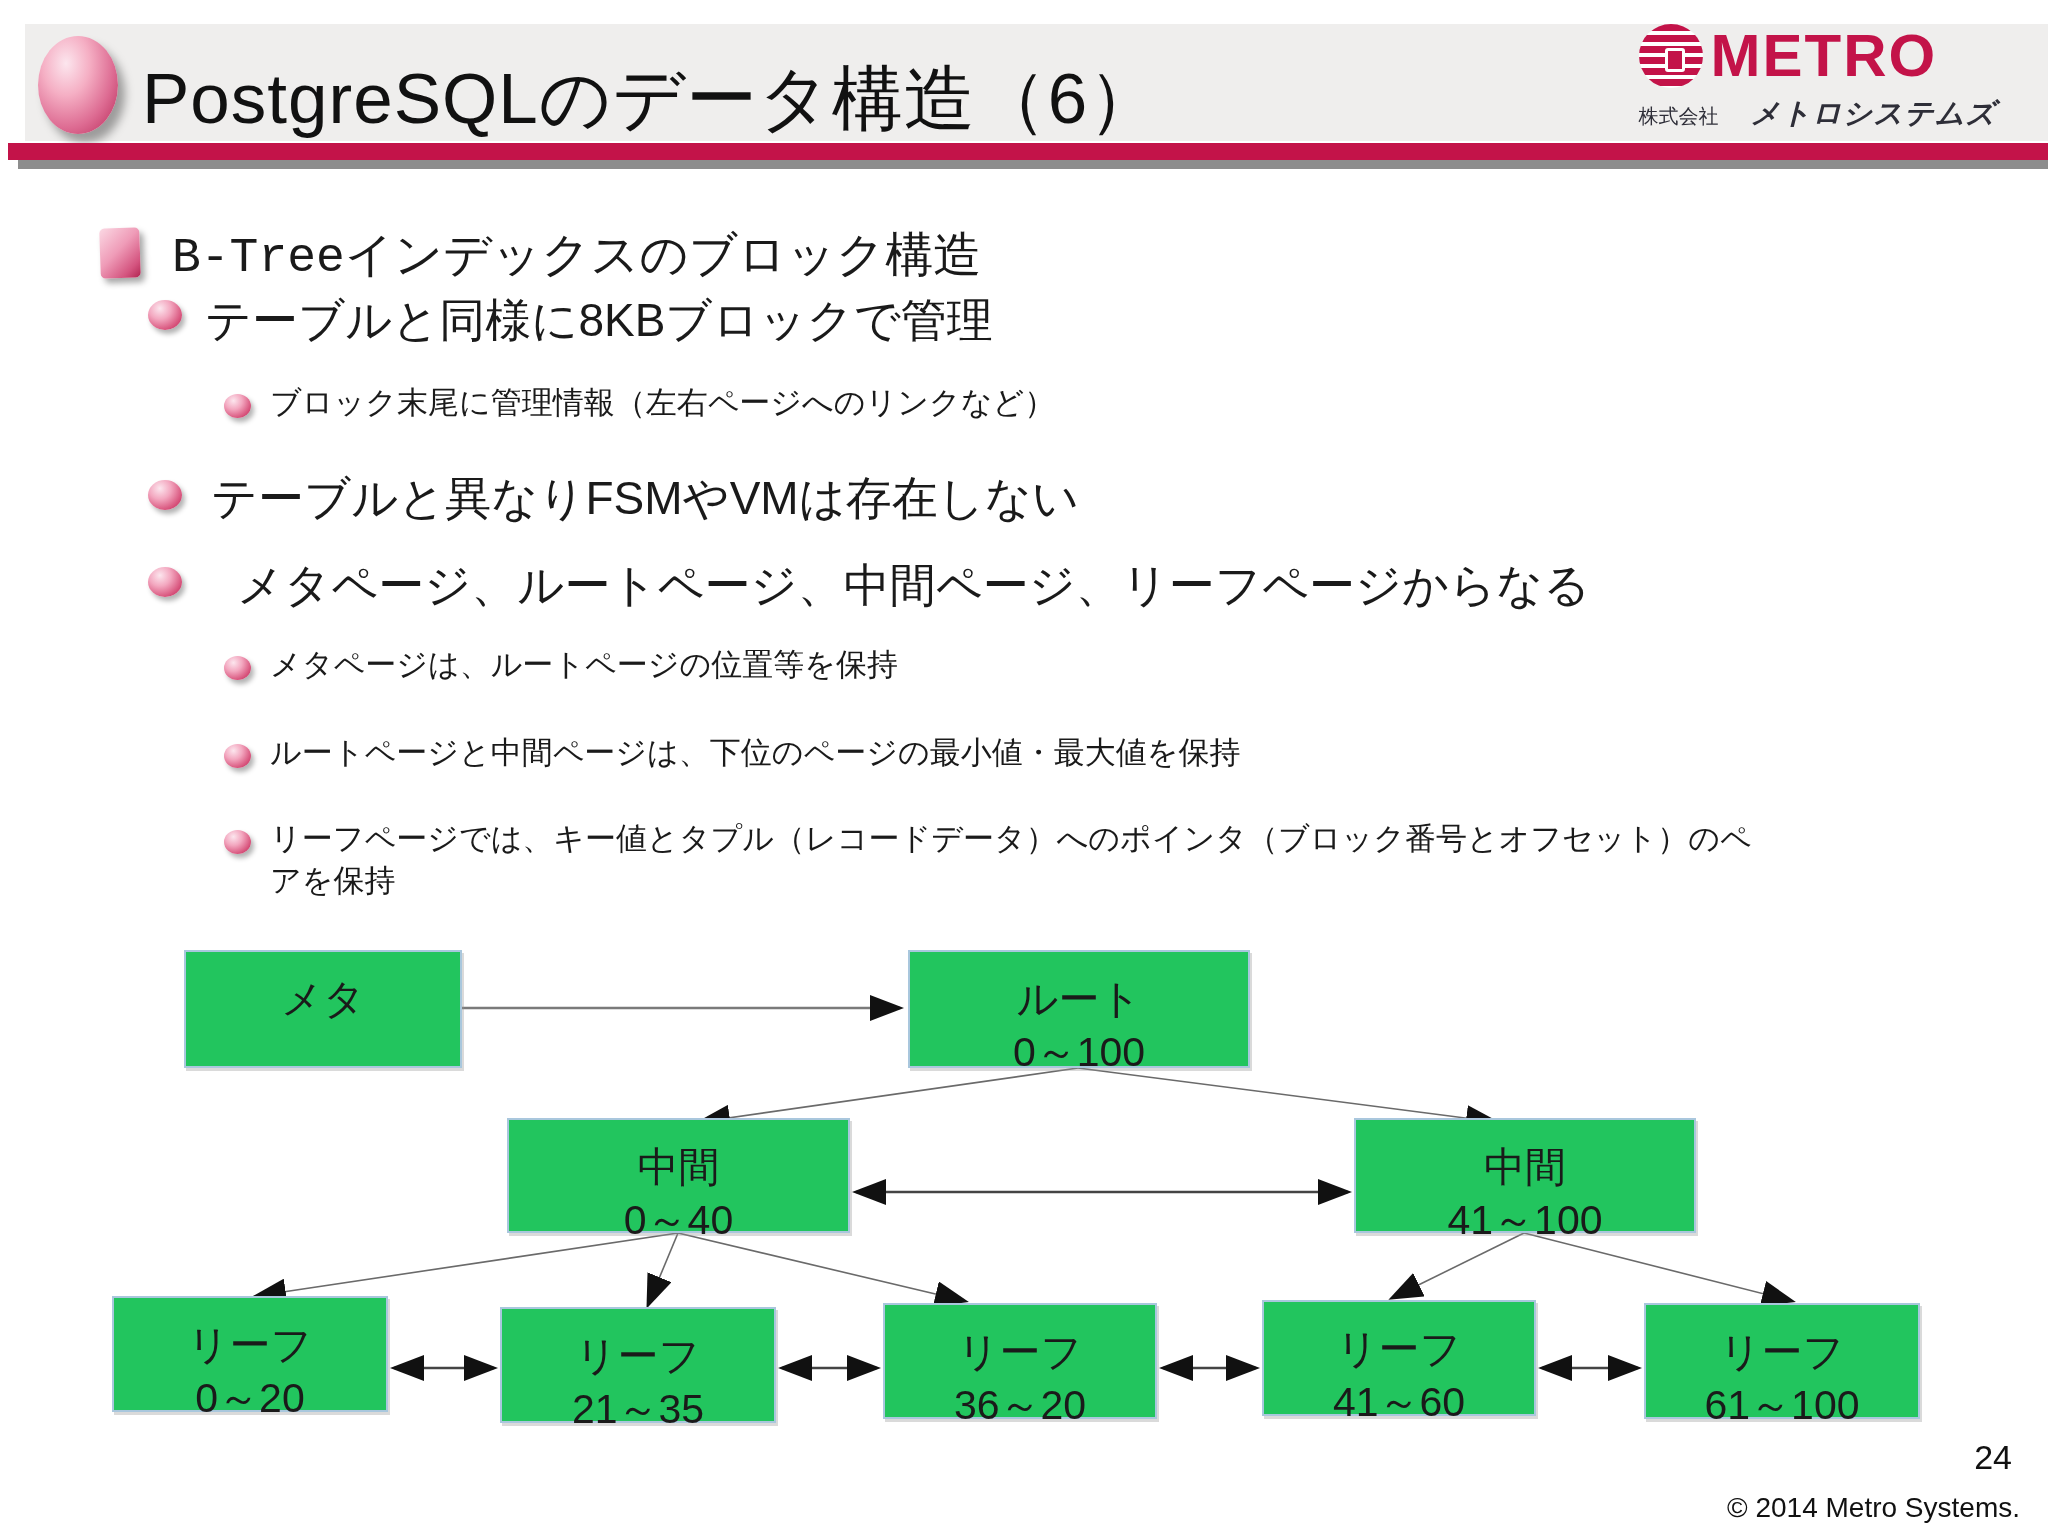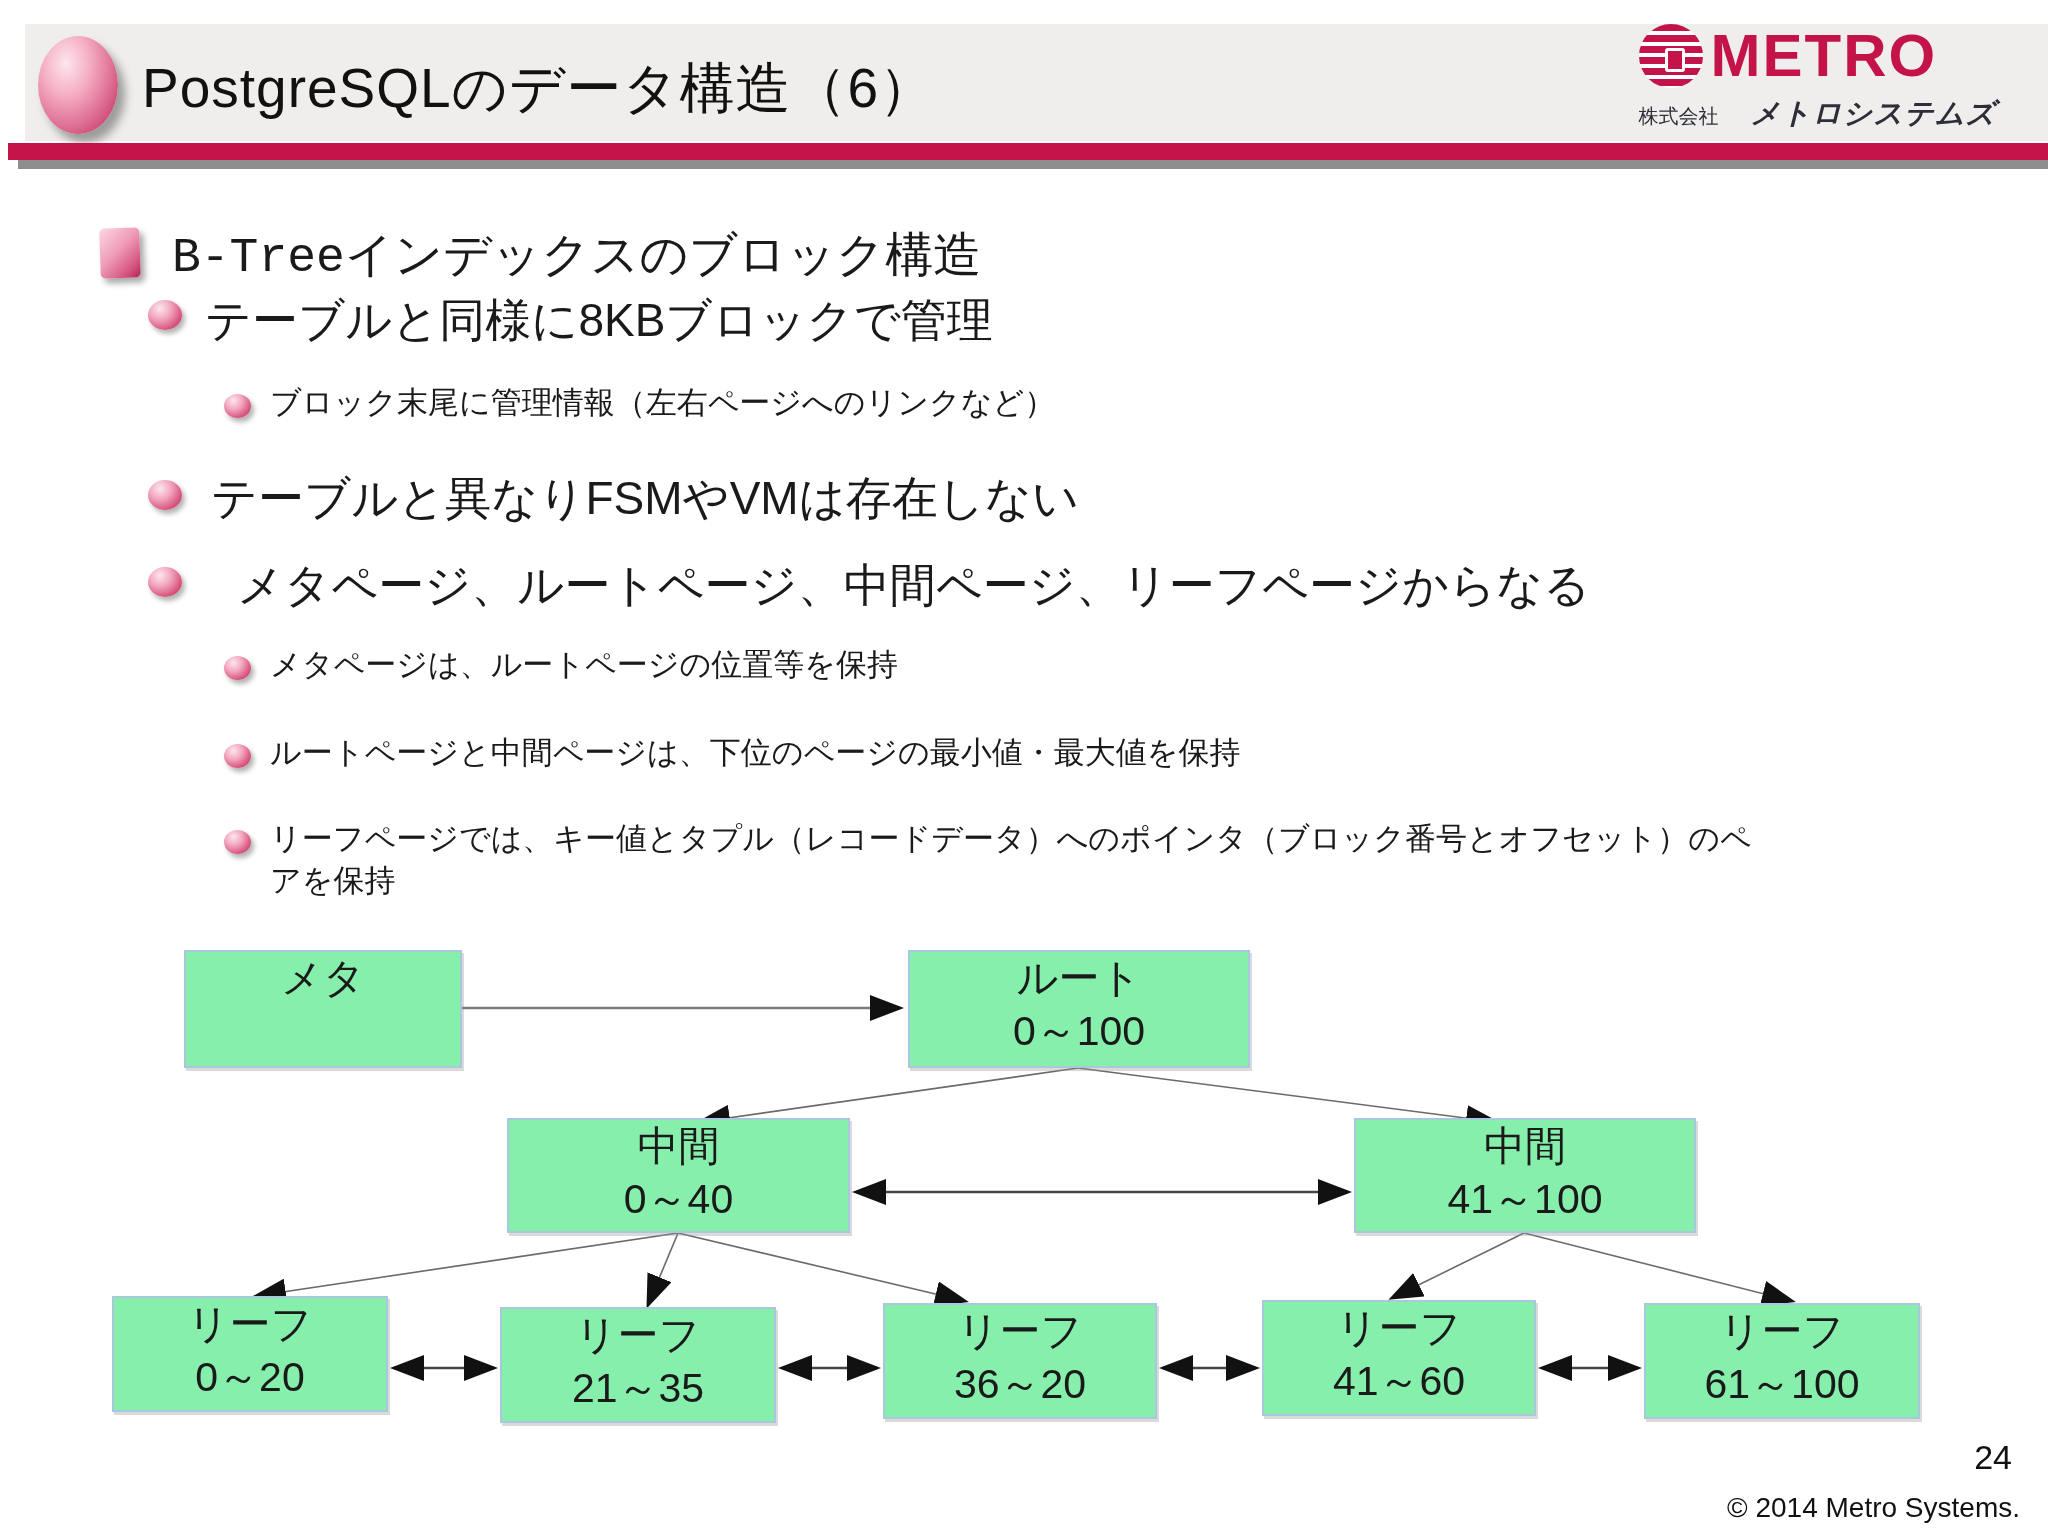--- a/index.html
+++ b/index.html
@@ -7,21 +7,21 @@
     position:relative;width:2048px;height:1536px;background:#ffffff;overflow:hidden;
     font-family:"Liberation Sans","DejaVu Sans",sans-serif;color:#1a1a1a;
   }
   
   .band{position:absolute;left:25px;right:0;top:24px;height:117px;background:#efeeed;}
   .title-sphere{
     position:absolute;left:38px;top:36px;width:80px;height:98px;border-radius:50%;
     background:radial-gradient(ellipse at 35% 28%, #fce6ee 0%, #f5afc4 32%, #dd6b92 65%, #b42453 100%);
     box-shadow:7px 9px 10px rgba(0,0,0,.35);
   }
-  .slide-title{position:absolute;left:142px;top:52px;font-size:55px;letter-spacing:1px;color:#111;white-space:nowrap;}
+  .slide-title{position:absolute;left:142px;top:52px;font-size:71px;letter-spacing:1px;color:#111;white-space:nowrap;}
   .bar-crimson{position:absolute;left:8px;right:0;top:143px;height:17px;background:#c31349;}
   .bar-gray{position:absolute;left:18px;right:0;top:160px;height:9px;background:#8d8d8d;}
   
   .logo{position:absolute;right:52px;top:24px;text-align:right;}
   .logo-row{display:flex;align-items:center;gap:8px;}
   .globe{
     width:64px;height:64px;border-radius:50%;
     background:repeating-linear-gradient(180deg,#c31349 0 7px,#ffffff 7px 11px);
     position:relative;overflow:hidden;
   }
@@ -44,23 +44,23 @@
   .m-l2{width:34px;height:30px;}
   .m-l3{width:27px;height:24px;}
   .t{position:absolute;white-space:nowrap;line-height:1.25;}
   .t-l1{font-size:48px;}
   .t-l2{font-size:46px;}
   .t-l3{font-size:31px;}
   .t-wrap{white-space:normal;width:1500px;line-height:1.37;}
   
   .dia-svg{position:absolute;left:0;top:0;width:2048px;height:1536px;pointer-events:none;}
   .node{
-    position:absolute;background:#86efac;border:2px solid #a9c7dd;box-sizing:border-box;
+    position:absolute;background:#22c55e;border:2px solid #a9c7dd;box-sizing:border-box;
     display:flex;flex-direction:column;align-items:center;justify-content:flex-start;
-    padding-top:0;font-size:41px;line-height:1.3;box-shadow:2px 3px 0 rgba(150,150,150,.35);
+    padding-top:21px;font-size:41px;line-height:1.3;box-shadow:2px 3px 0 rgba(150,150,150,.35);
   }
   .n-meta{left:184px;top:950px;width:278px;height:118px;}
   .n-root{left:908px;top:950px;width:342px;height:118px;}
   .n-midl{left:507px;top:1118px;width:343px;height:115px;}
   .n-midr{left:1354px;top:1118px;width:342px;height:115px;}
   .n-leaf1{left:112px;top:1296px;width:276px;height:116px;}
   .n-leaf2{left:500px;top:1307px;width:276px;height:116px;}
   .n-leaf3{left:883px;top:1303px;width:274px;height:116px;}
   .n-leaf4{left:1262px;top:1300px;width:274px;height:116px;}
   .n-leaf5{left:1644px;top:1303px;width:276px;height:116px;}

